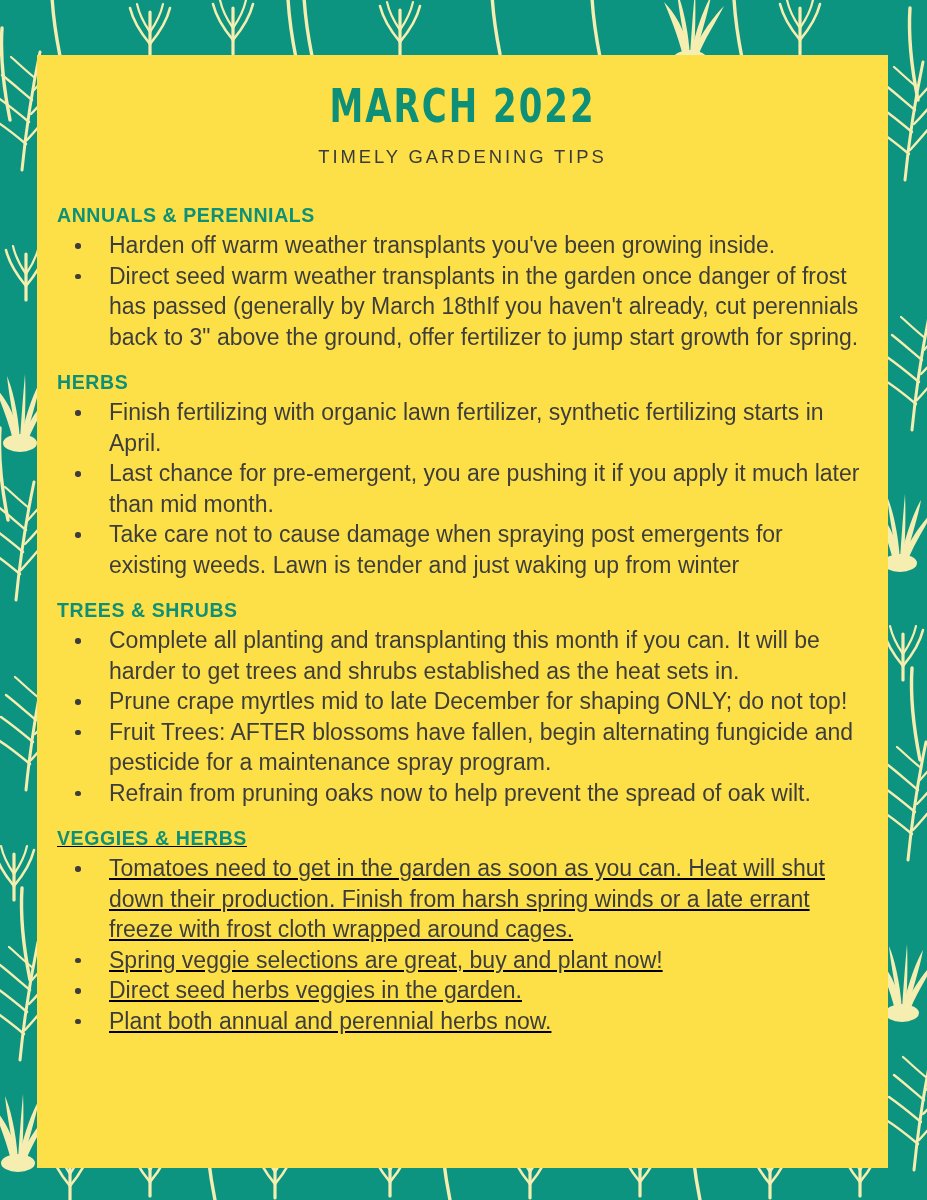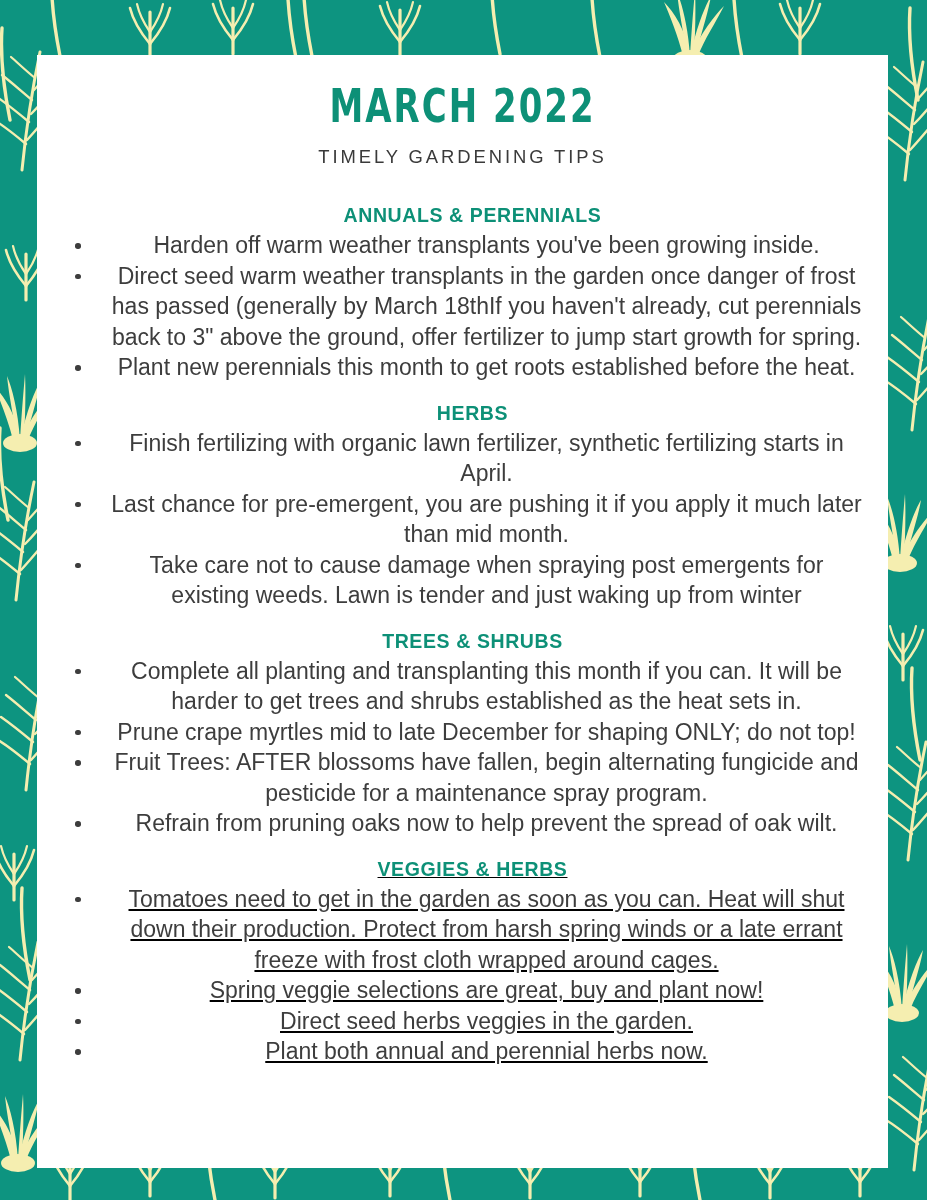--- a/index.html
+++ b/index.html
@@ -9,21 +9,21 @@
     font-family:"Liberation Sans", sans-serif;
     position:relative;
     overflow:hidden;
   }
   #border-art { position:absolute; inset:0; width:927px; height:1200px; pointer-events:none; }
 
   .card {
     position:absolute;
     left:37px; top:55px;
     width:851px; height:1113px;
-    background:#ffffff;
+    background:#fde047;
     z-index:2;
     padding:22px 0 0 0;
   }
 
   .title {
     text-align:center;
     color:#0d9077;
     font-family:"DejaVu Sans Condensed","Liberation Sans Narrow","Liberation Sans", sans-serif;
     font-weight:bold;
     font-size:46px;
@@ -35,21 +35,21 @@
   .subtitle {
     text-align:center;
     color:#3a3a3a;
     font-size:19px;
     letter-spacing:3.0px;
     font-weight:300;
     margin-top:17px;
     transform:scaleX(0.97);
   }
 
-  .content { margin-top:36px; padding:0 0 0 20px;text-align:center; }
+  .content { margin-top:36px; padding:0 0 0 20px; }
 
   .section { margin-bottom:19px; }
   .section:last-child { margin-bottom:0;text-decoration:underline; }
 
   .sec-head {
     color:#0d9077;
     font-weight:bold;
     font-size:19.5px;
     letter-spacing:0.6px;
     margin-left:0px;
@@ -172,21 +172,20 @@
   <div class="title">MARCH 2022</div>
   <div class="subtitle">TIMELY GARDENING TIPS</div>
 
   <div class="content">
 
     <div class="section">
       <div class="sec-head">ANNUALS &amp; PERENNIALS</div>
       <ul class="tips">
         <li>Harden off warm weather transplants you've been growing inside.</li>
         <li>Direct seed warm weather transplants in the garden once danger of frost has passed (generally by March 18thIf you haven't already, cut perennials back to 3" above the ground, offer fertilizer to jump start growth for spring.</li>
-        <li>Plant new perennials this month to get roots established before the heat.</li>
       </ul>
     </div>
 
     <div class="section">
       <div class="sec-head">HERBS</div>
       <ul class="tips">
         <li>Finish fertilizing with organic lawn fertilizer, synthetic fertilizing starts in April.</li>
         <li>Last chance for pre-emergent, you are pushing it if you apply it much later than mid month.</li>
         <li>Take care not to cause damage when spraying post emergents for existing weeds. Lawn is tender and just waking up from winter</li>
       </ul>
@@ -198,21 +197,21 @@
         <li>Complete all planting and transplanting this month if you can. It will be harder to get trees and shrubs established as the heat sets in.</li>
         <li>Prune crape myrtles mid to late December for shaping ONLY; do not top!</li>
         <li>Fruit Trees: AFTER blossoms have fallen, begin alternating fungicide and pesticide for a maintenance spray program.</li>
         <li>Refrain from pruning oaks now to help prevent the spread of oak wilt.</li>
       </ul>
     </div>
 
     <div class="section">
       <div class="sec-head">VEGGIES &amp; HERBS</div>
       <ul class="tips">
-        <li>Tomatoes need to get in the garden as soon as you can. Heat will shut down their production. Protect from harsh spring winds or a late errant freeze with frost cloth wrapped around cages.</li>
+        <li>Tomatoes need to get in the garden as soon as you can. Heat will shut down their production. Finish from harsh spring winds or a late errant freeze with frost cloth wrapped around cages.</li>
         <li>Spring veggie selections are great, buy and plant now!</li>
         <li>Direct seed herbs veggies in the garden.</li>
         <li>Plant both annual and perennial herbs now.</li>
       </ul>
     </div>
 
   </div>
 </div>
 
 </body></html>

